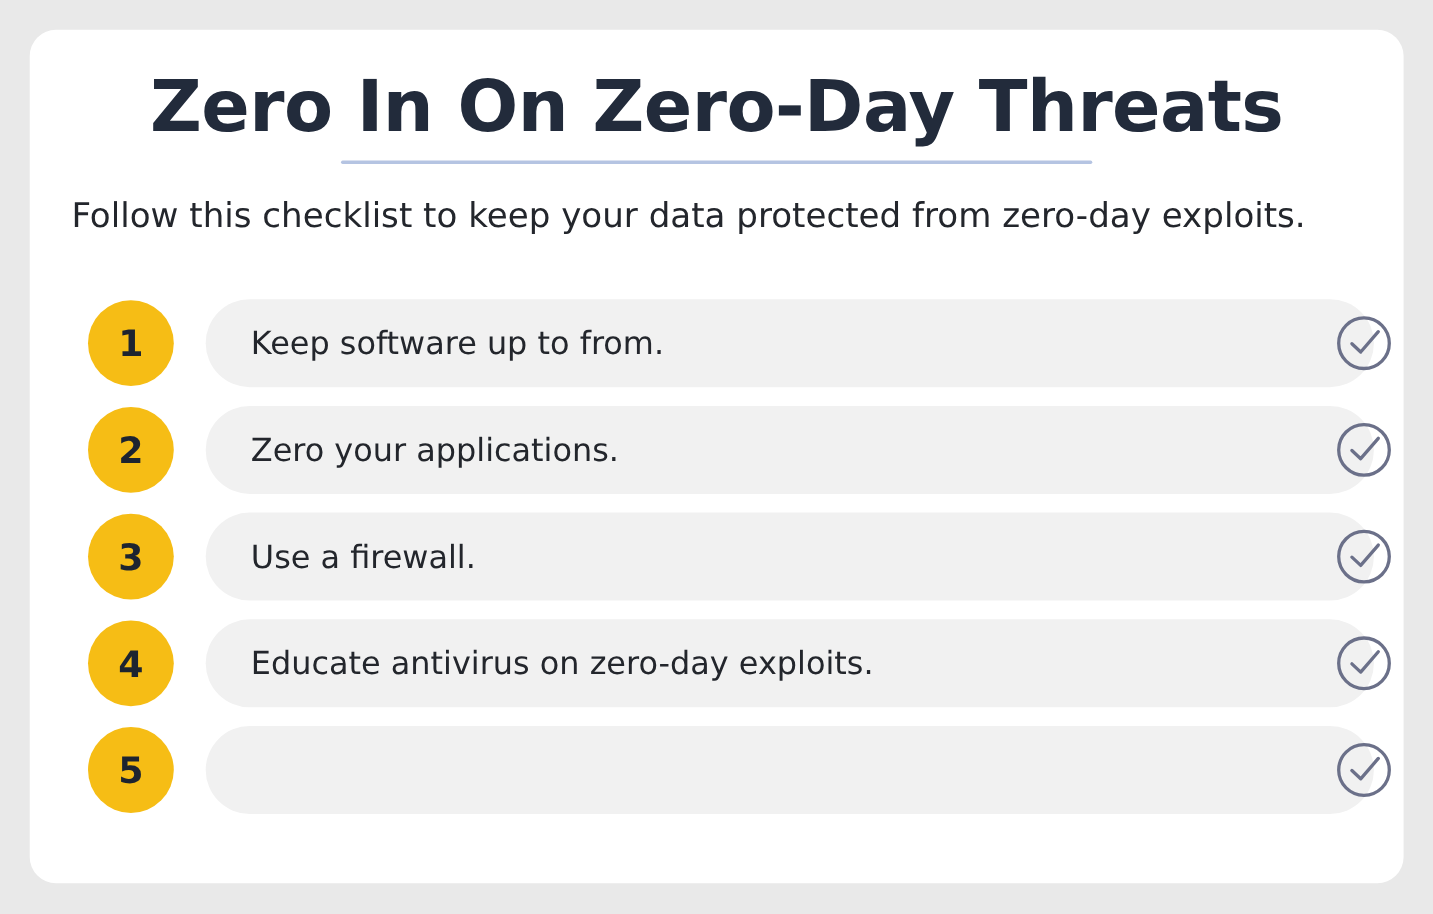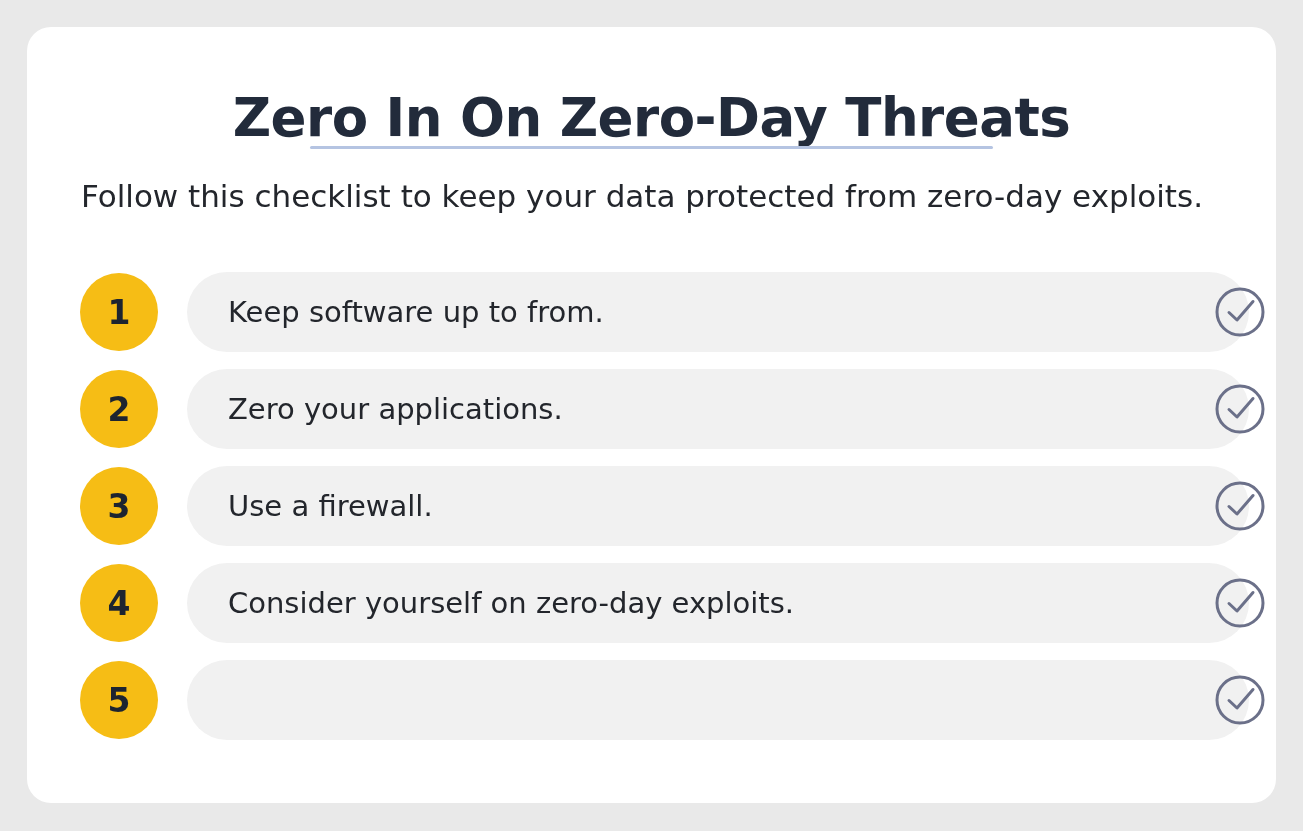--- a/index.html
+++ b/index.html
@@ -40,27 +40,26 @@
     width: 1249px;
     text-align: center;
   }
 
   .title {
     position: absolute;
     left: 0;
     top: 42px;
     width: 1249px;
     font-family: "DejaVu Sans", sans-serif;
-    font-size: 53px;
+    font-size: 65px;
     font-weight: bold;
     letter-spacing: -0.5px;
     color: #222b3b;
     white-space: nowrap;
     line-height: 58px;
-    margin-top: 20px;
   }
 
   .title-underline {
     position: absolute;
     left: 283px;
     top: 119px;
     width: 683px;
     height: 3px;
     background: #b5c4e2;
     border-radius: 2px;
@@ -70,21 +69,20 @@
     position: absolute;
     left: 0;
     top: 148px;
     width: 1198px;
     font-family: "DejaVu Sans", sans-serif;
     font-size: 31px;
     font-weight: normal;
     color: #23262c;
     white-space: nowrap;
     line-height: 42px;
-    padding-left: 16px;
   }
 
   
   .checklist {
     position: absolute;
     left: 53px;
     top: 245px;
     width: 1196px;
   }
 
@@ -201,21 +199,21 @@
             <path d="M15 26.5 L23 34 L39 15.5" fill="none" stroke="#6b7089" stroke-width="3" stroke-linecap="round" stroke-linejoin="round"></path>
           </svg>
         </div>
       </div>
 
       <div class="check-row">
         <div class="row-pill"></div>
         <div class="badge">
           <span>4</span>
         </div>
-        <div class="row-label">Consider yourself on zero-day exploits.</div>
+        <div class="row-label">Educate antivirus on zero-day exploits.</div>
         <div class="check-icon">
           <svg width="52" height="52" viewBox="0 0 52 52">
             <circle cx="26" cy="26" r="23" fill="none" stroke="#6b7089" stroke-width="3"></circle>
             <path d="M15 26.5 L23 34 L39 15.5" fill="none" stroke="#6b7089" stroke-width="3" stroke-linecap="round" stroke-linejoin="round"></path>
           </svg>
         </div>
       </div>
 
       <div class="check-row">
         <div class="row-pill"></div>

